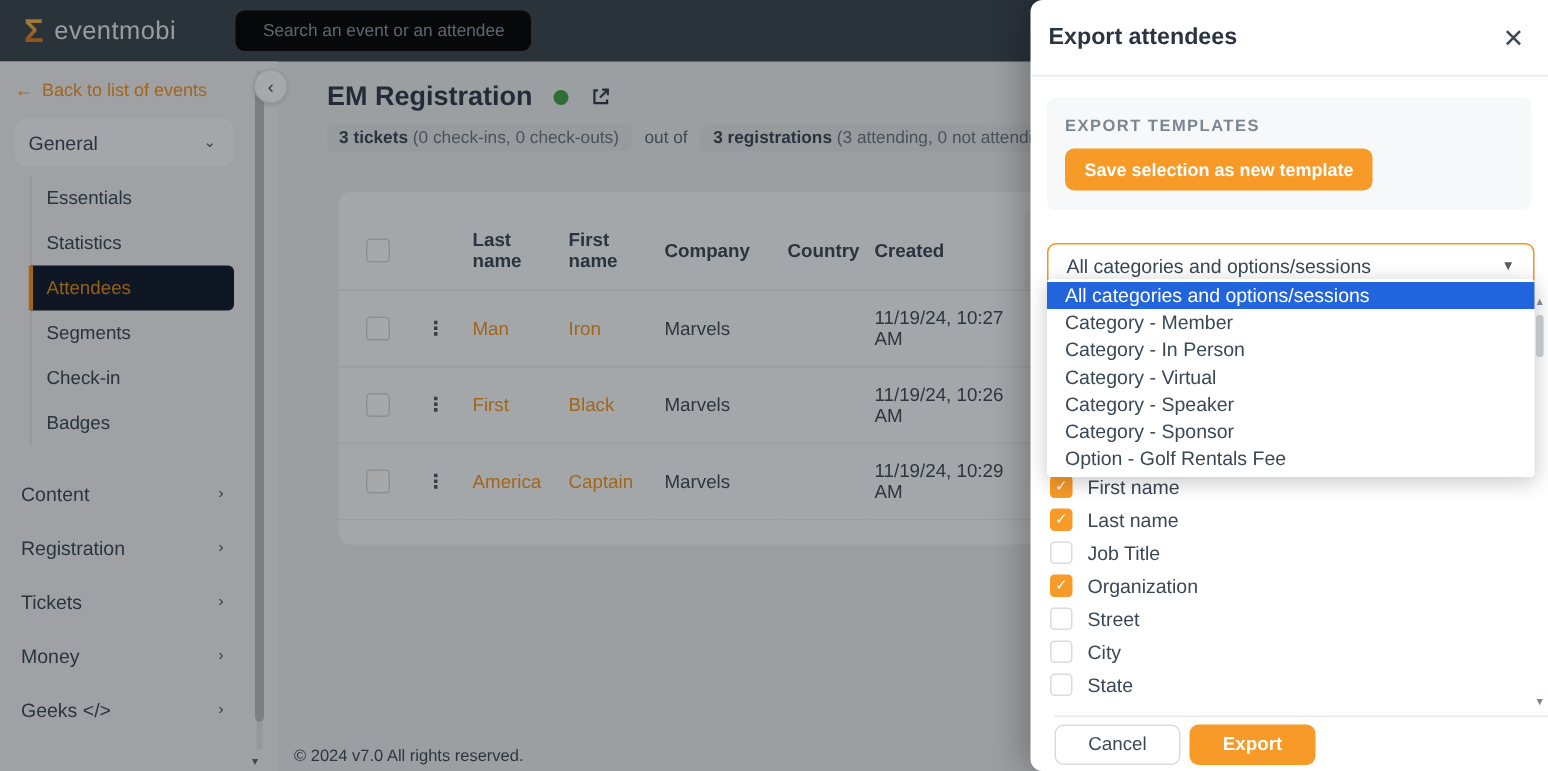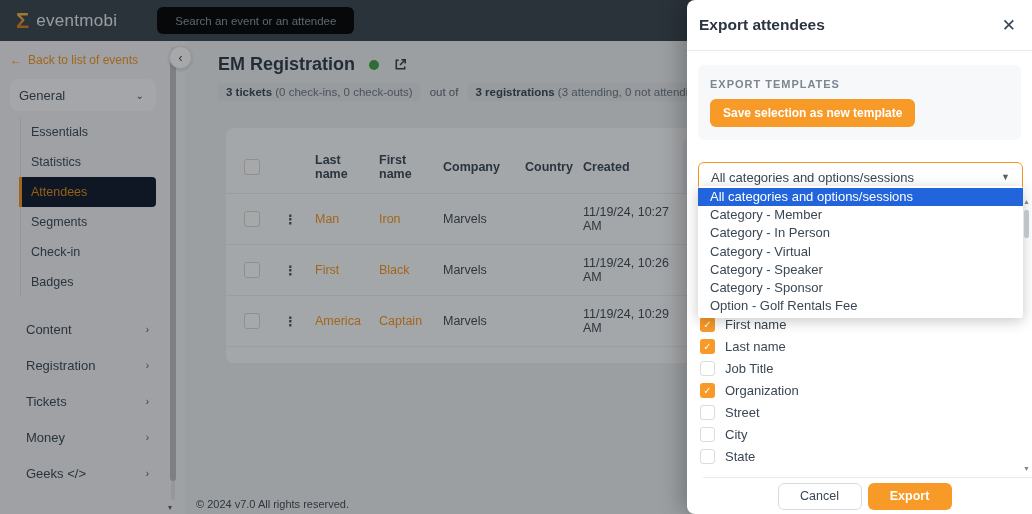--- a/index.html
+++ b/index.html
@@ -16,21 +16,21 @@
 
   
   .sidebar { position:absolute; left:0; top:41px; width:185px; height:473px; background:#f2f3f4; z-index:1; }
   .back-link { display:flex; align-items:center; gap:6px; padding:12px 0 10px 10px; color:#f7941d; font-size:12px; cursor:pointer; }
   .nav-section-box { margin:2px 29px 6px 10px; height:32px; background:#fbfbfc; border-radius:8px; display:flex; align-items:center; justify-content:space-between; padding:0 12px 0 9px; color:#3a4754; font-size:13px; cursor:pointer; }
   .chev { color:#4a5560; font-size:10px; }
   .sub-list { margin-left:20px; border-left:1px solid #dee0e2; }
   .sub-item { position:relative; height:30px; display:flex; align-items:center; padding-left:10px; margin-right:29px; font-size:12.5px; color:#3a4754; cursor:pointer; }
   .sub-item.active { background:#0f172a; border-radius:0 4px 4px 0; color:#e08c12; border-left:3px solid #f7941d; margin-left:-2px; padding-left:9px; }
   .nav-collapsed { margin-top:14px; }
-  .nav-row { height:36px; display:flex; align-items:center; justify-content:space-between; padding:0 36px 0 26px; font-size:13px; color:#3a4754; cursor:pointer; }
+  .nav-row { height:36px; display:flex; align-items:center; justify-content:space-between; padding:0 36px 0 14px; font-size:13px; color:#3a4754; cursor:pointer; }
   .side-scroll { position:absolute; right:8px; top:6px; bottom:0; width:8px; }
   .side-scroll .track { position:absolute; left:2px; top:0; bottom:14px; width:4px; background:#e2e3e5; border-radius:2px; }
   .side-scroll .thumb { position:absolute; left:1px; top:4px; height:430px; width:6px; background:#bcbec1; border-radius:3px; }
   .side-scroll .arrow-down { position:absolute; left:-1px; bottom:2px; font-size:8px; color:#5a6470; }
 
   
   .main { position:absolute; left:185px; top:41px; width:847px; height:473px; z-index:1; }
   .collapse-btn { position:absolute; left:-16px; top:5px; width:23px; height:23px; border-radius:50%; background:#fdfdfd; border:1px solid #e3e5e7; box-shadow:0 1px 3px rgba(0,0,0,.15); display:flex; align-items:center; justify-content:center; font-size:12px; color:#3a4754; cursor:pointer; z-index:2; }
   .content { padding:13px 0 0 33px; }
   .title-row { display:flex; align-items:center; gap:14px; }
@@ -75,21 +75,21 @@
   .field-row { height:22px; display:flex; align-items:center; gap:10px; }
   .fcb { width:15px; height:15px; border-radius:3px; flex:none; display:flex; align-items:center; justify-content:center; cursor:pointer; }
   .fcb.checked { background:#f79a28; color:#fff; font-size:10px; font-weight:700; }
   .fcb.unchecked { background:#fff; border:1.5px solid #d9dcdf; }
   .field-label { font-size:13px; color:#3a4754; }
   .panel-scroll { position:absolute; right:1px; top:198px; bottom:42px; width:9px; z-index:4; }
   .panel-scroll .arrow { position:absolute; left:1px; font-size:7px; color:#7e878f; }
   .panel-scroll .a-up { top:0; }
   .panel-scroll .a-dn { bottom:0; }
   .panel-scroll .thumb { position:absolute; left:2px; top:12px; width:5px; height:28px; background:#c1c4c7; border-radius:2px; }
-  .panel-footer { position:absolute; left:16px; right:0; bottom:0; height:37px; border-top:1px solid #e8eaec; display:flex; align-items:center; justify-content:center; gap:6px; padding-right:6px; background:#fff; }
+  .panel-footer { position:absolute; left:16px; right:0; bottom:0; height:37px; border-top:1px solid #e8eaec; display:flex; align-items:center; justify-content:flex-start; gap:6px; padding-right:6px; background:#fff; }
   .btn { height:27px; min-width:84px; border-radius:6px; font-size:12.5px; font-family:inherit; cursor:pointer; }
   .btn-cancel { background:#fff; border:1px solid #d8dbde; color:#3a4754; }
   .btn-export { background:#f79a28; border:none; color:#fff; font-weight:600; }
 </style>
 </head>
 <body>
 
 <div class="topbar">
   <div class="logo">
     <span class="logo-sigma">Σ</span>

